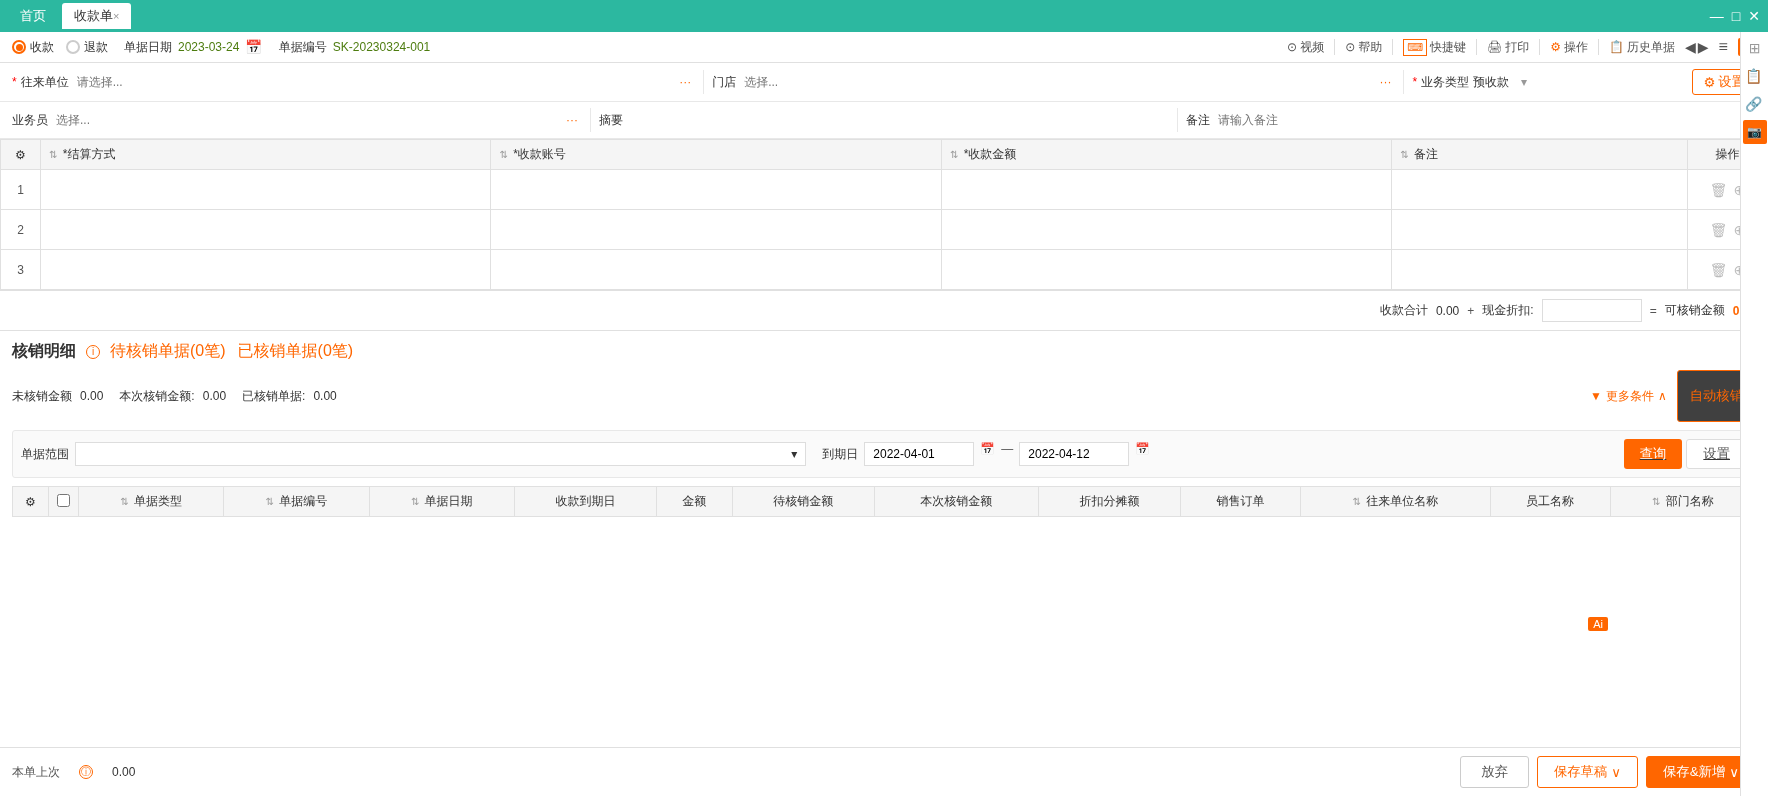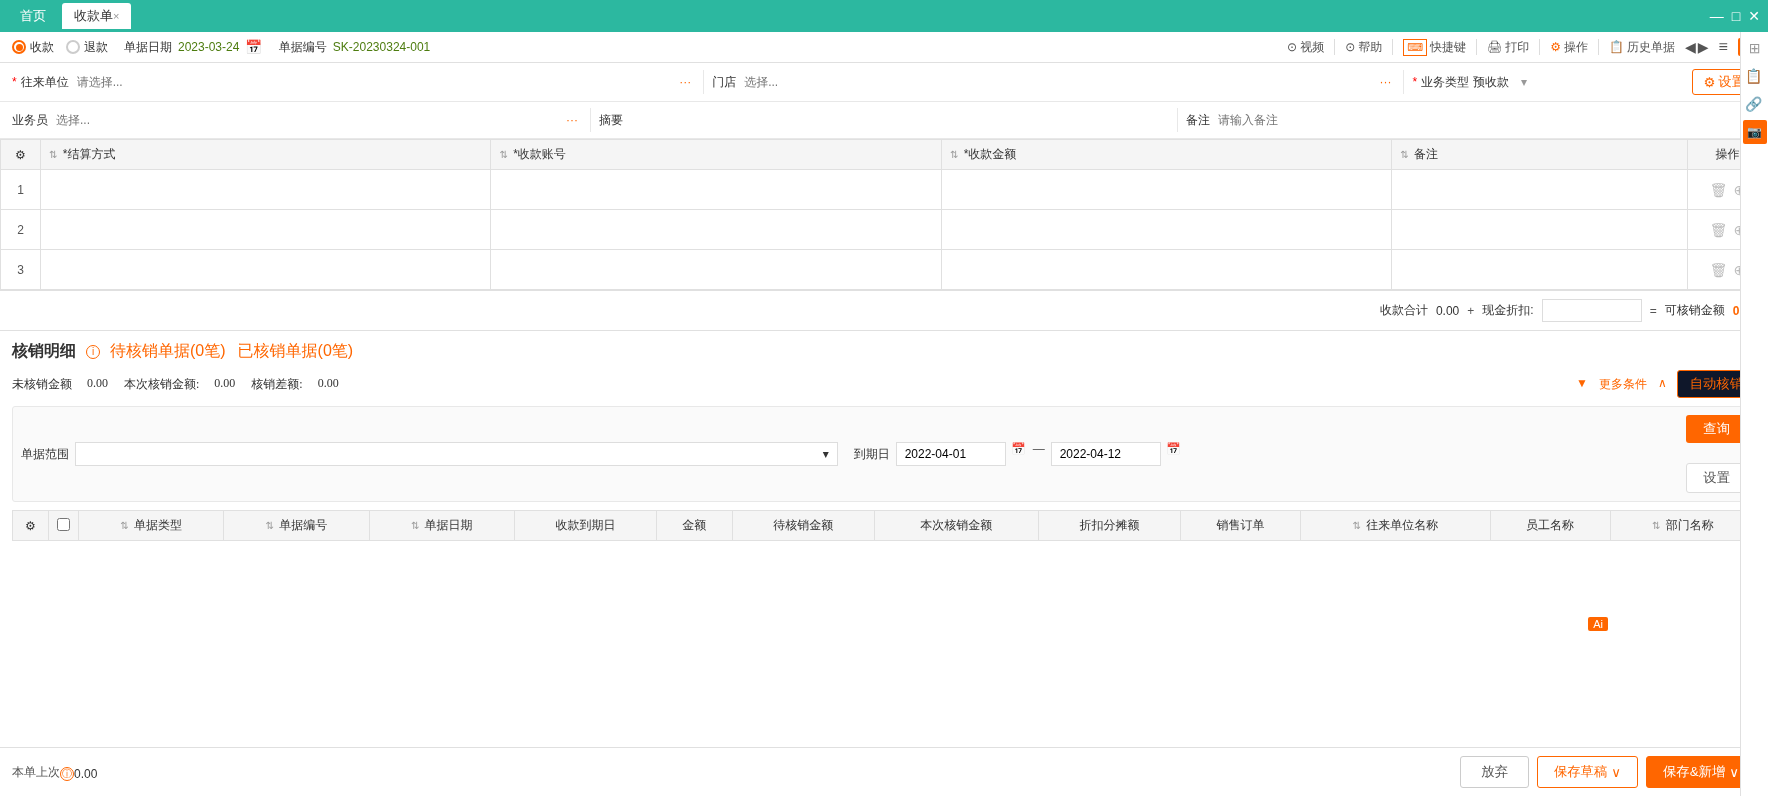--- a/index.html
+++ b/index.html
@@ -196,27 +196,27 @@
       font-size: 16px;
     }
     .reconcile-stats {
       display: flex;
       align-items: center;
       gap: 16px;
       margin-bottom: 8px;
       font-size: 12px;
       color: #333;
     }
-    .reconcile-stats span { display: flex; align-items: flex-start; gap: 11px; font-family: Liberation Serif, serif; }
+    .reconcile-stats span { display: flex; align-items: center; gap: 4px; }
     .filter-more { color: #f60; cursor: pointer; font-size: 12px; display: flex; align-items: center; gap: 3px; }
     .btn-auto-reconcile {
-      background: #0f172a;
+      background: #404040;
       border: 1px solid #f60;
       color: #f60;
-      padding: 4px 12px;
+      padding: 16px 12px;
       border-radius: 3px;
       cursor: pointer;
     }
 
     .filter-row {
       display: flex;
       align-items: center;
       gap: 16px;
       padding: 8px;
       border: 1px solid #e8e8e8;
@@ -254,21 +254,21 @@
       cursor: pointer;
     }
     .btn-setting-small {
       background: white;
       border: 1px solid #ddd;
       color: #555;
       padding: 5px 16px;
       border-radius: 3px;
       cursor: pointer;
     }
-    .query-btns { display: flex; flex-direction: column; gap: 20px; }
+    .query-btns { display: flex; flex-direction: row; gap: 4px; text-decoration: underline; }
 
     
     .bottom-table {
       width: 100%;
       border-collapse: collapse;
       font-size: 12px;
     }
     .bottom-table th {
       background: #f5f5f5;
       border: 1px solid #e0e0e0;
@@ -281,21 +281,21 @@
     
     .bottom-bar {
       display: flex;
       align-items: center;
       padding: 8px 12px;
       border-top: 1px solid #e0e0e0;
       background: white;
       gap: 12px;
       margin-top: auto;
     }
-    .bottom-info { display: flex; align-items: flex-end; gap: 0; font-size: 12px; color: #555; }
+    .bottom-info { display: flex; align-items: center; gap: 19px; font-size: 12px; color: #555; }
     .bottom-info-value { color: #333; }
     .bottom-actions { margin-left: auto; display: flex; gap: 8px; }
     .btn-abandon {
       background: white;
       border: 1px solid #ccc;
       color: #555;
       padding: 6px 20px;
       border-radius: 3px;
       cursor: pointer;
     }
@@ -591,21 +591,21 @@
     <div class="reconcile-stats">
       <span>
         <span>未核销金额</span>
         <span style="margin-left:4px;">0.00</span>
       </span>
       <span>
         <span>本次核销金额:</span>
         <span style="margin-left:4px;">0.00</span>
       </span>
       <span>
-        <span>核销差额:</span>
+        <span>已核销单据:</span>
         <span style="margin-left:4px;">0.00</span>
       </span>
       <div style="margin-left:auto; display:flex; align-items:center; gap:10px;">
         <span class="filter-more">
           <span style="color:#f60;">▼</span>
           <span>更多条件</span>
           <span>∧</span>
         </span>
         <button class="btn-auto-reconcile">自动核销</button>
       </div>

